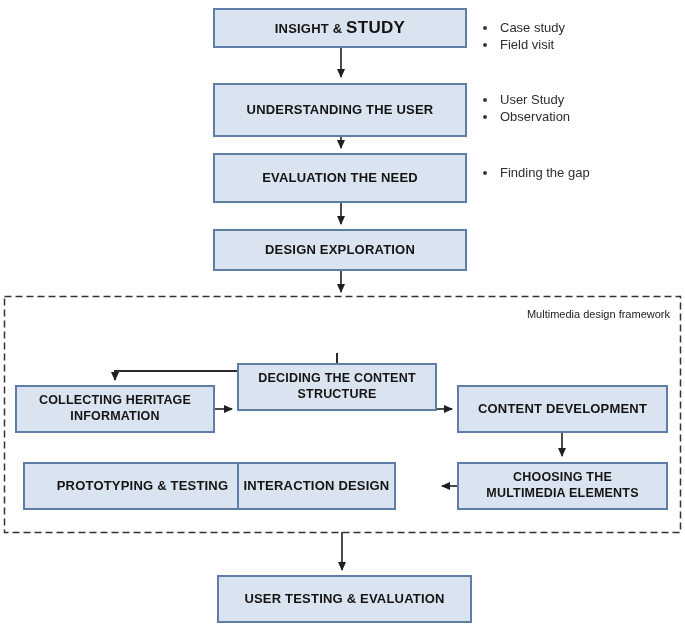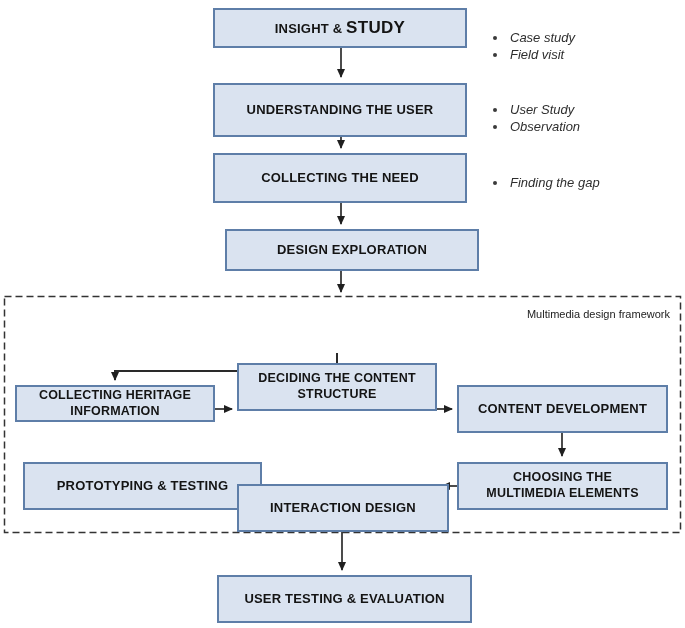--- a/index.html
+++ b/index.html
@@ -12,22 +12,22 @@
     position:absolute;box-sizing:border-box;
     background:#dae3f0;border:2px solid #5e7ea8;
     display:flex;flex-direction:column;align-items:center;justify-content:center;
     text-align:center;font-weight:bold;color:#141414;
     font-size:13px;line-height:1.25;letter-spacing:.2px;
   }
   .box .l2{font-size:12.5px;}
   .label-large{font-size:17px;letter-spacing:.3px;}
   .label-small{font-size:13px;}
   .notes{
-    position:absolute;margin:12px;padding:0;list-style:none;
-    font-size:13px;color:#2e2e2e;font-style:italic;
+    position:absolute;margin:2px;padding:0;list-style:none;
+    font-size:13px;color:#2e2e2e;
   }
   .notes li{position:relative;padding-left:20px;height:17px;line-height:17px;white-space:nowrap;}
   .bullet-dot{
     position:absolute;left:3px;top:7px;width:4px;height:4px;border-radius:50%;
     background:#3a3a3a;display:block;
   }
   .framework-label{
     position:absolute;left:420px;top:308px;width:250px;text-align:right;
     font-size:11px;color:#222222;white-space:nowrap;
   }
@@ -66,63 +66,63 @@
       <span class="label-small">INSIGHT &amp;</span>
       <span class="label-large">STUDY</span>
     </div>
   </div>
 
   <div class="box" style="left:213px;top:83px;width:254px;height:54px;">
     <span>UNDERSTANDING THE USER</span>
   </div>
 
   <div class="box" style="left:213px;top:153px;width:254px;height:50px;">
-    <span>COLLECTING THE NEED</span>
+    <span>EVALUATION THE NEED</span>
   </div>
 
-  <div class="box" style="left:213px;top:229px;width:254px;height:42px;margin-left:12px;">
+  <div class="box" style="left:213px;top:229px;width:254px;height:42px;">
     <span>DESIGN EXPLORATION</span>
   </div>
 
   <ul class="notes" style="left:478px;top:17px;">
     <li><span class="bullet-dot"></span><span>Case study</span></li>
     <li><span class="bullet-dot"></span><span>Field visit</span></li>
   </ul>
 
   <ul class="notes" style="left:478px;top:89px;">
     <li><span class="bullet-dot"></span><span>User Study</span></li>
     <li><span class="bullet-dot"></span><span>Observation</span></li>
   </ul>
 
   <ul class="notes" style="left:478px;top:162px;">
     <li><span class="bullet-dot"></span><span>Finding the gap</span></li>
   </ul>
 
   <div class="framework-label">Multimedia design framework</div>
 
 
-  <div class="box" style="left:15px;top:385px;width:200px;height:37px;">
+  <div class="box" style="left:15px;top:385px;width:200px;height:48px;">
     <div class="l2">COLLECTING HERITAGE</div>
     <div class="l2">INFORMATION</div>
   </div>
 
   <div class="box" style="left:237px;top:363px;width:200px;height:48px;">
     <div class="l2">DECIDING THE CONTENT</div>
     <div class="l2">STRUCTURE</div>
   </div>
 
   <div class="box" style="left:457px;top:385px;width:211px;height:48px;">
     <span>CONTENT DEVELOPMENT</span>
   </div>
 
   <div class="box" style="left:23px;top:462px;width:239px;height:48px;">
     <span>PROTOTYPING &amp; TESTING</span>
   </div>
 
-  <div class="box" style="left:237px;top:484px;width:212px;height:48px;">
+  <div class="box" style="left:237px;top:462px;width:159px;height:48px;">
     <span>INTERACTION DESIGN</span>
   </div>
 
   <div class="box" style="left:457px;top:462px;width:211px;height:48px;">
     <div class="l2">CHOOSING THE</div>
     <div class="l2">MULTIMEDIA ELEMENTS</div>
   </div>
 
   <div class="box" style="left:217px;top:575px;width:255px;height:48px;">
     <span>USER TESTING &amp; EVALUATION</span>

